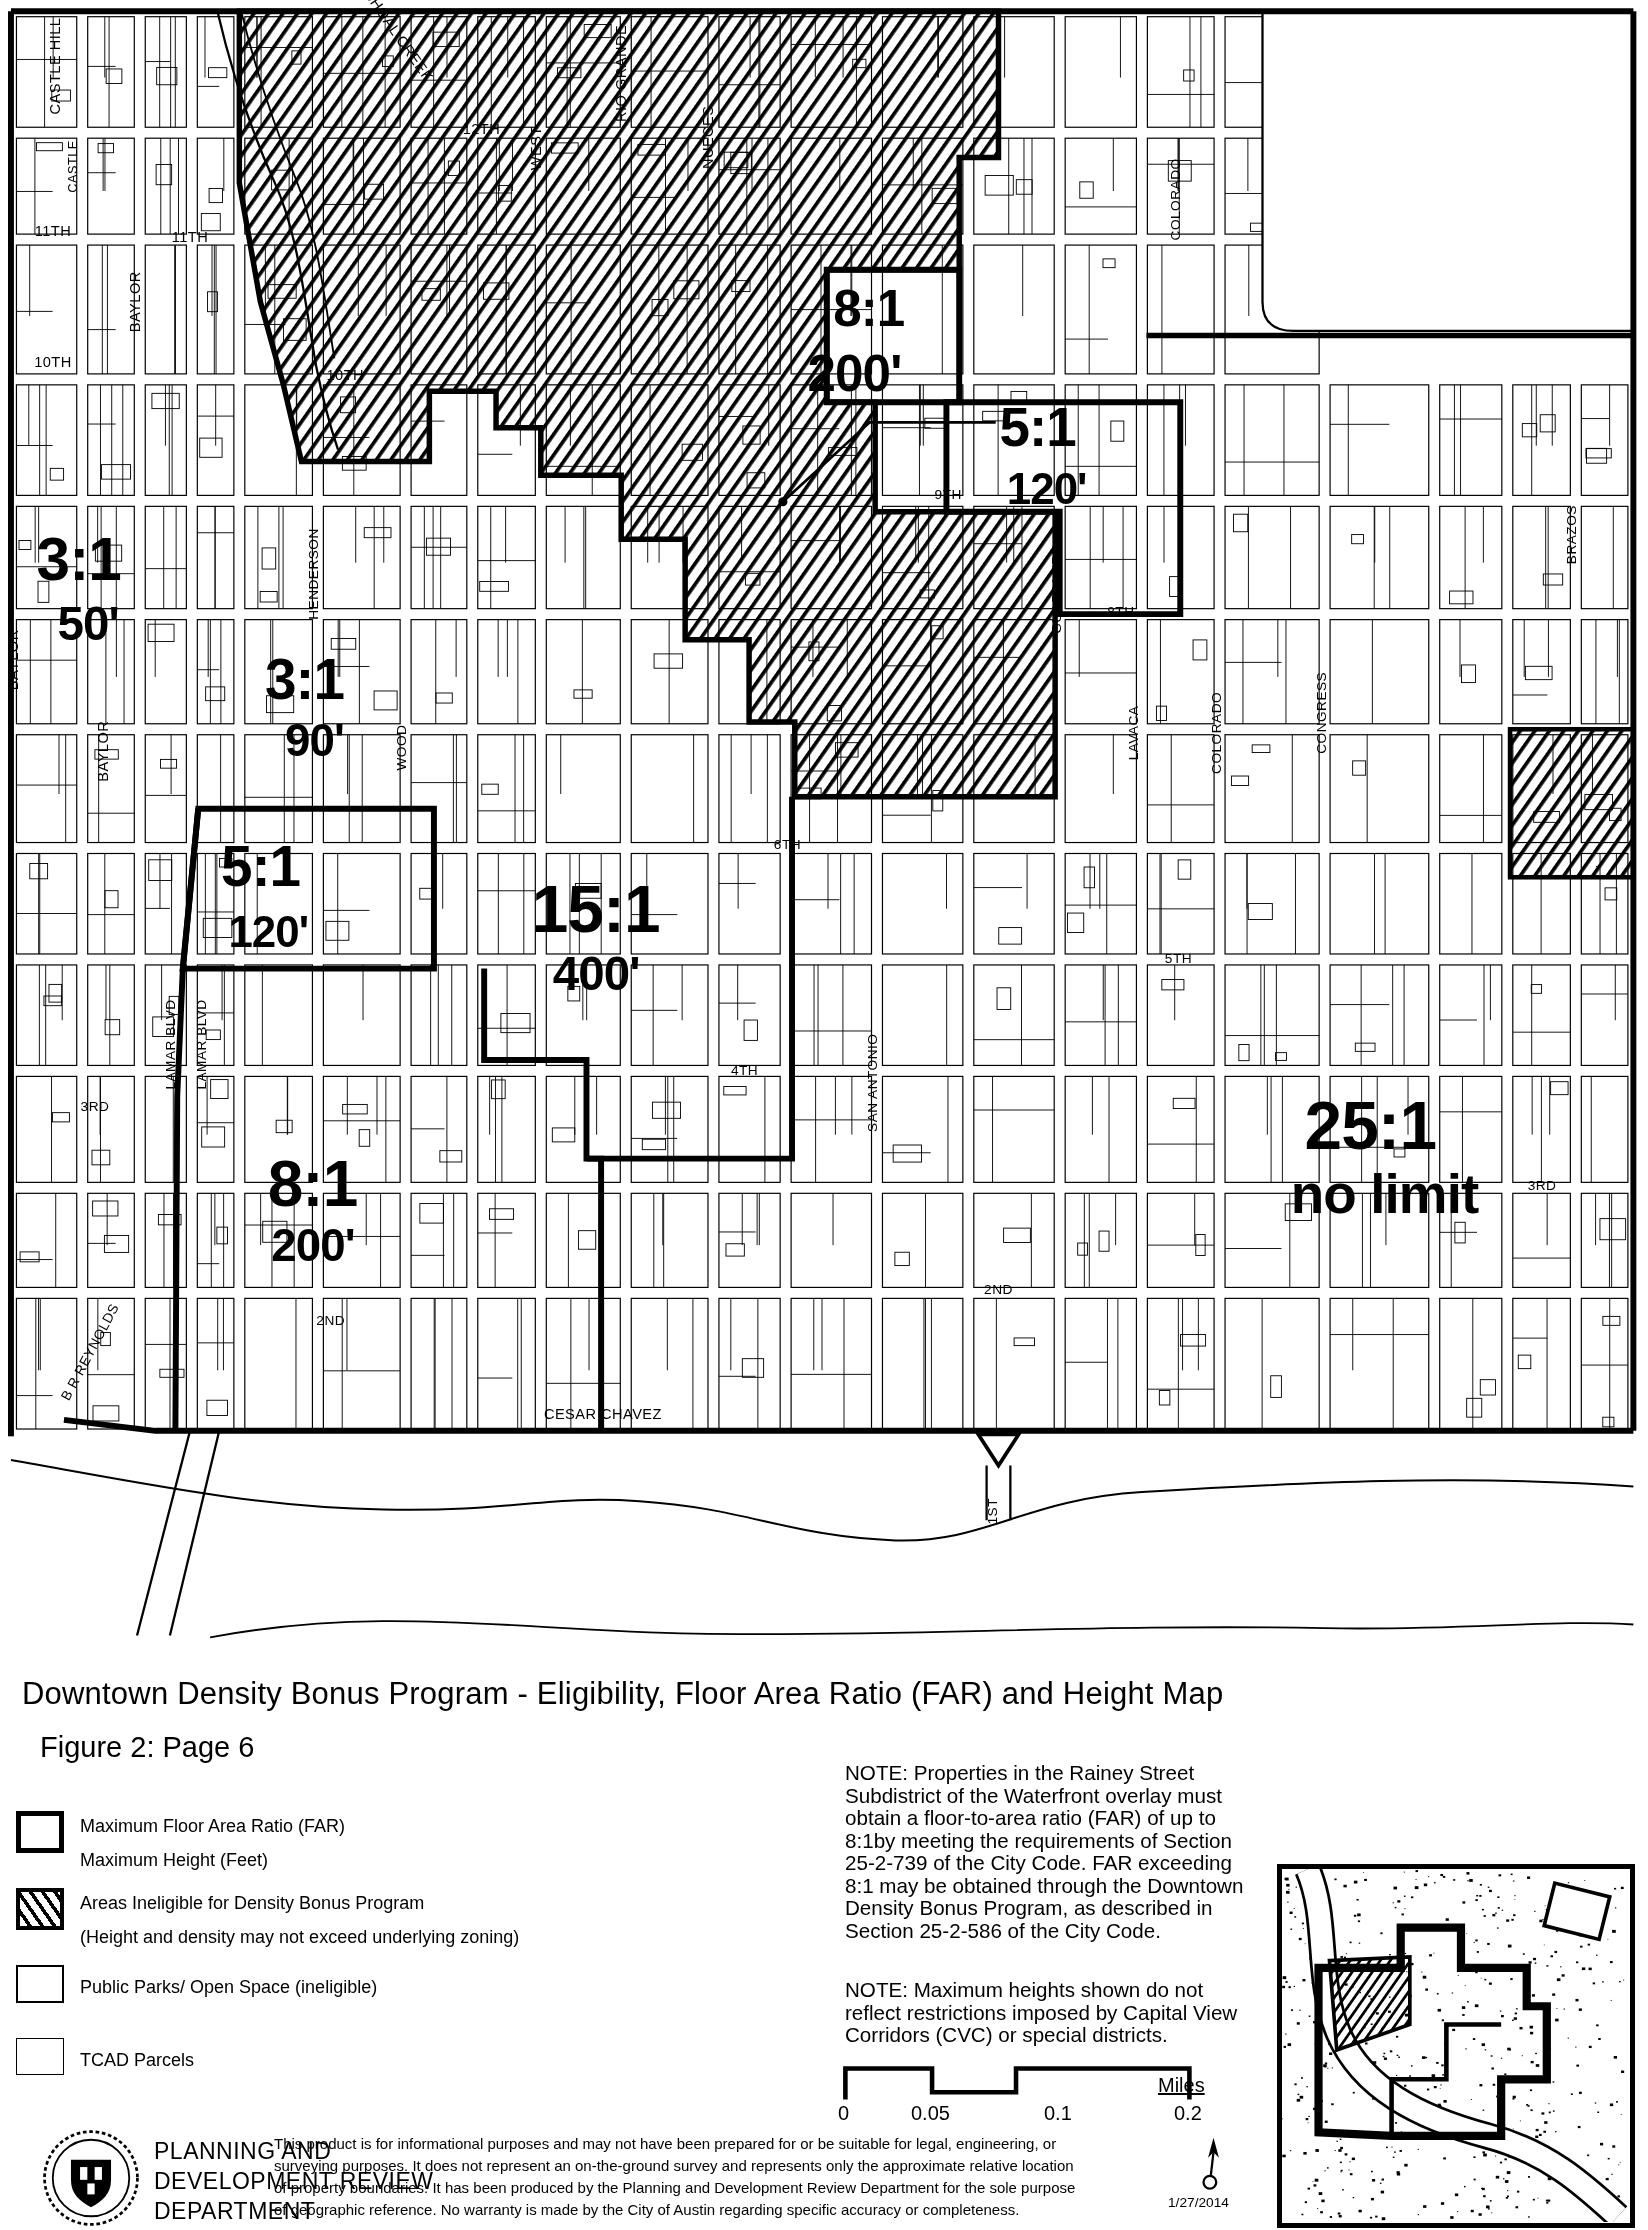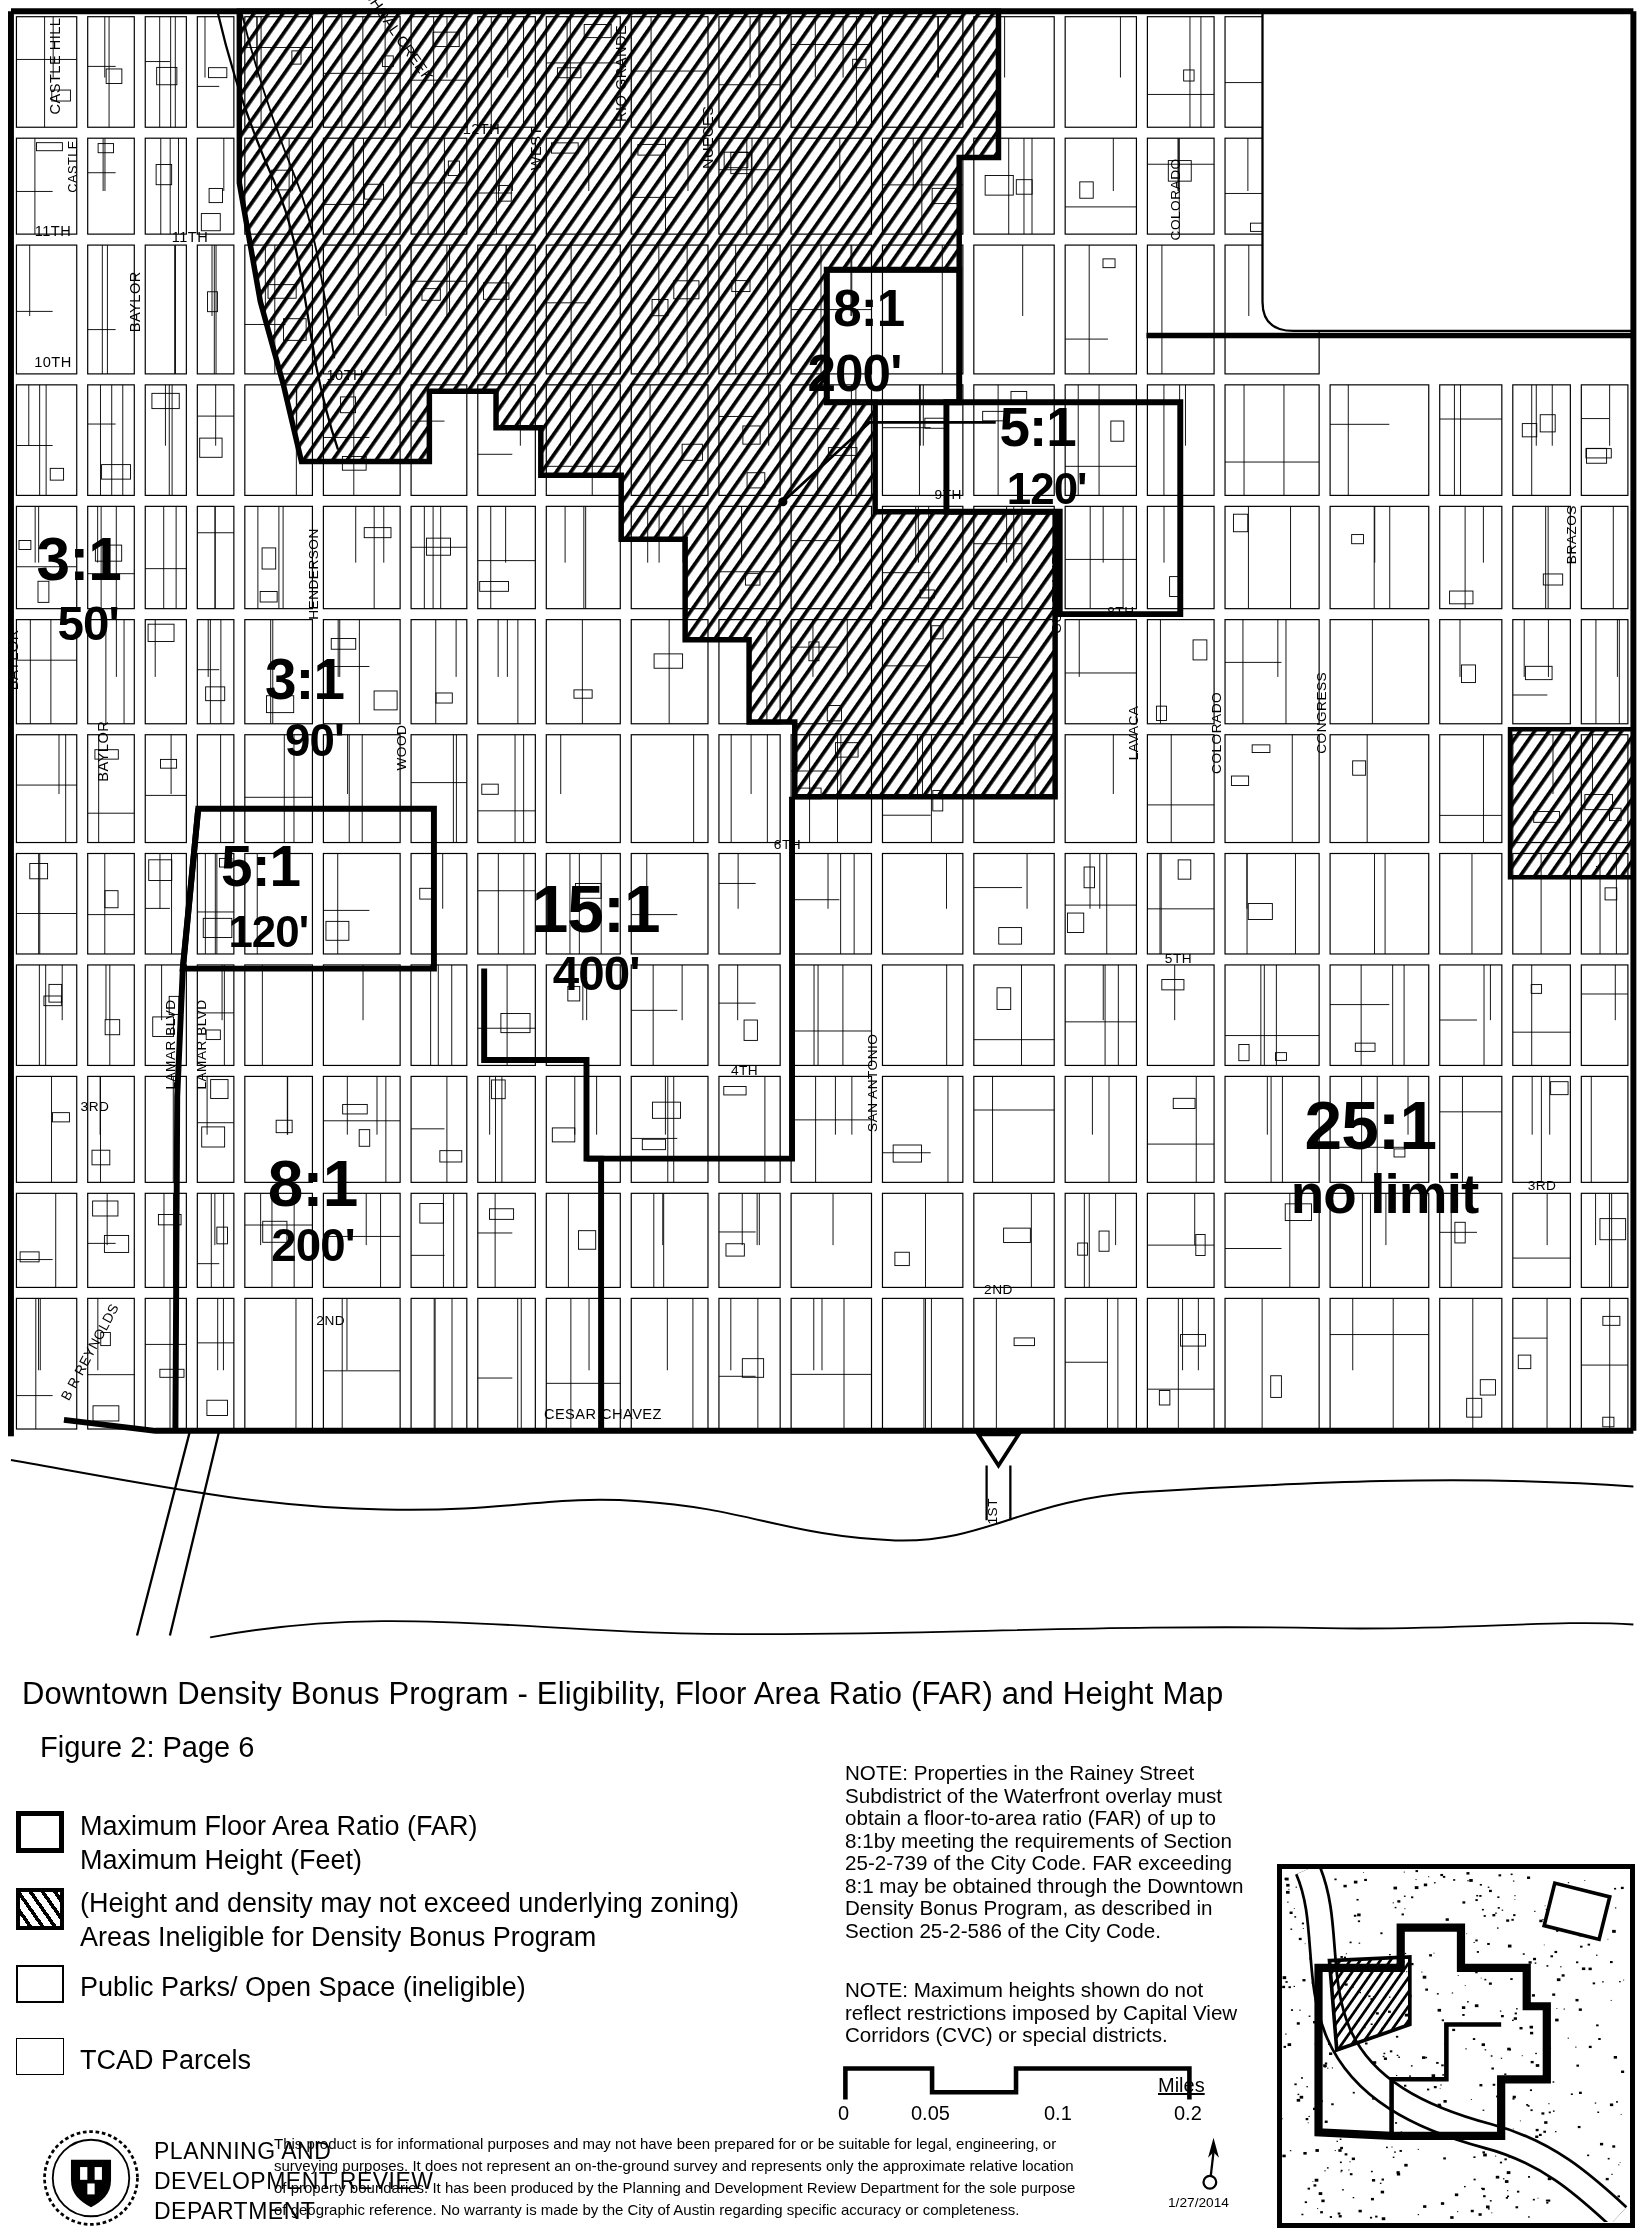--- a/index.html
+++ b/index.html
@@ -8,21 +8,21 @@
   #mapsvg{position:absolute;left:0;top:0;}
   .abs{position:absolute;}
   .title{left:22px;top:1676px;font-size:31px;letter-spacing:0.2px;white-space:nowrap;}
   .figure{left:40px;top:1731px;font-size:29px;}
   .sw{position:absolute;left:16.4px;background:#fff;box-sizing:border-box;}
   .sw1{top:1811px;width:48px;height:42px;border:5.5px solid #000;}
   .sw2{top:1888px;width:48px;height:42px;border:4.6px solid #000;
        background:repeating-linear-gradient(55deg,#fff 0 6.4px,#000 6.4px 10px);}
   .sw3{top:1965px;width:48px;height:38px;border:2.7px solid #000;}
   .sw4{top:2038px;width:48px;height:37px;border:1.8px solid #000;}
-  .lg{position:absolute;left:80px;font-size:27px;line-height:34px;white-space:nowrap;}
+  .lg{position:absolute;left:80px;font-size:18px;line-height:34px;white-space:nowrap;}
   .lg1{top:1809px;} .lg2{top:1886px;} .lg3{top:1970px;} .lg4{top:2043px;}
   .notes{position:absolute;left:845px;width:420px;font-size:20.6px;line-height:22.5px;}
   .n1{top:1762px;} .n2{top:1979px;}
   .scalelbl{position:absolute;top:2102px;font-size:20px;}
   .miles{left:1158px;top:2074px;font-size:20px;text-decoration:underline;}
   .credit{position:absolute;left:154px;top:2136px;font-size:23px;line-height:30px;letter-spacing:0.5px;}
   .disc{position:absolute;left:274px;top:2133px;font-size:15px;line-height:22px;}
   .date{left:1168px;top:2195px;font-size:13.7px;}
   #inset{position:absolute;left:1277px;top:1864px;width:358px;height:364px;border:5.5px solid #000;box-sizing:border-box;background:#fff;}
 </style>
@@ -1134,22 +1134,22 @@
   <div class="abs figure">Figure 2: Page 6</div>
 
   <div class="sw sw1"></div>
   <div class="lg lg1">
     <div>Maximum Floor Area Ratio (FAR)</div>
     <div>Maximum Height (Feet)</div>
   </div>
 
   <div class="sw sw2"></div>
   <div class="lg lg2">
+    <div>Areas Ineligible for Density Bonus Program</div>
     <div>(Height and density may not exceed underlying zoning)</div>
-    <div>Areas Ineligible for Density Bonus Program</div>
   </div>
 
   <div class="sw sw3"></div>
   <div class="lg lg3">Public Parks/ Open Space (ineligible)</div>
 
   <div class="sw sw4"></div>
   <div class="lg lg4">TCAD Parcels</div>
 
   <div class="notes n1" id="note1">
       <div>NOTE:  Properties in the Rainey Street</div>

